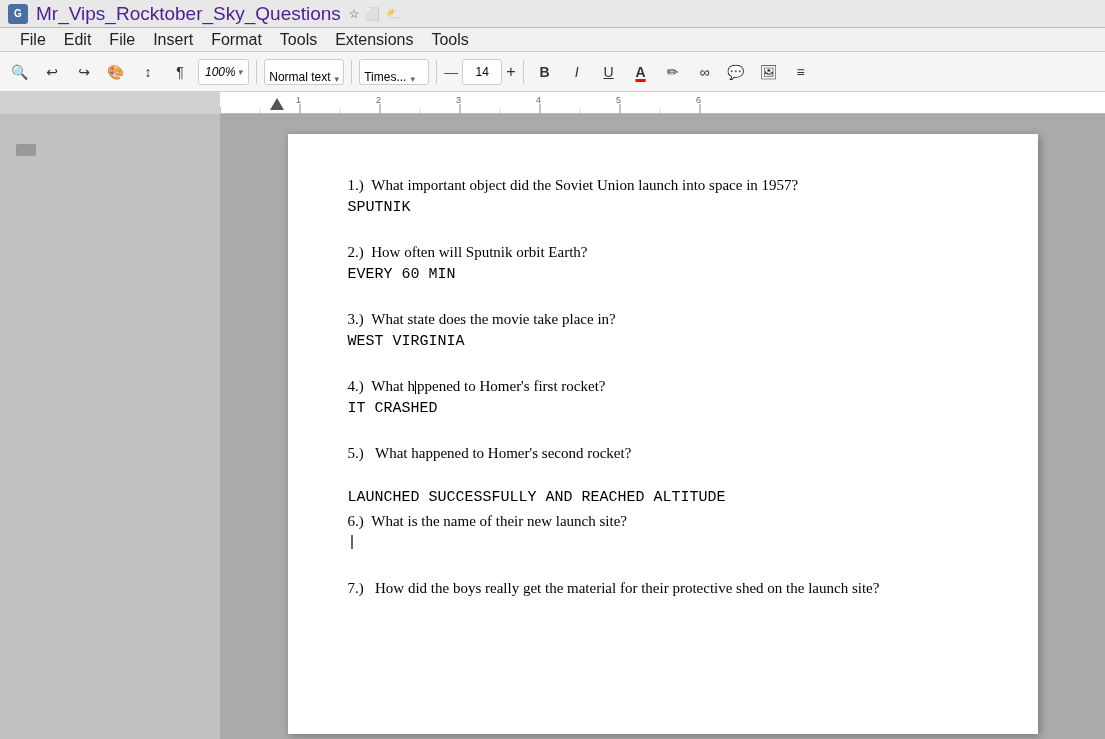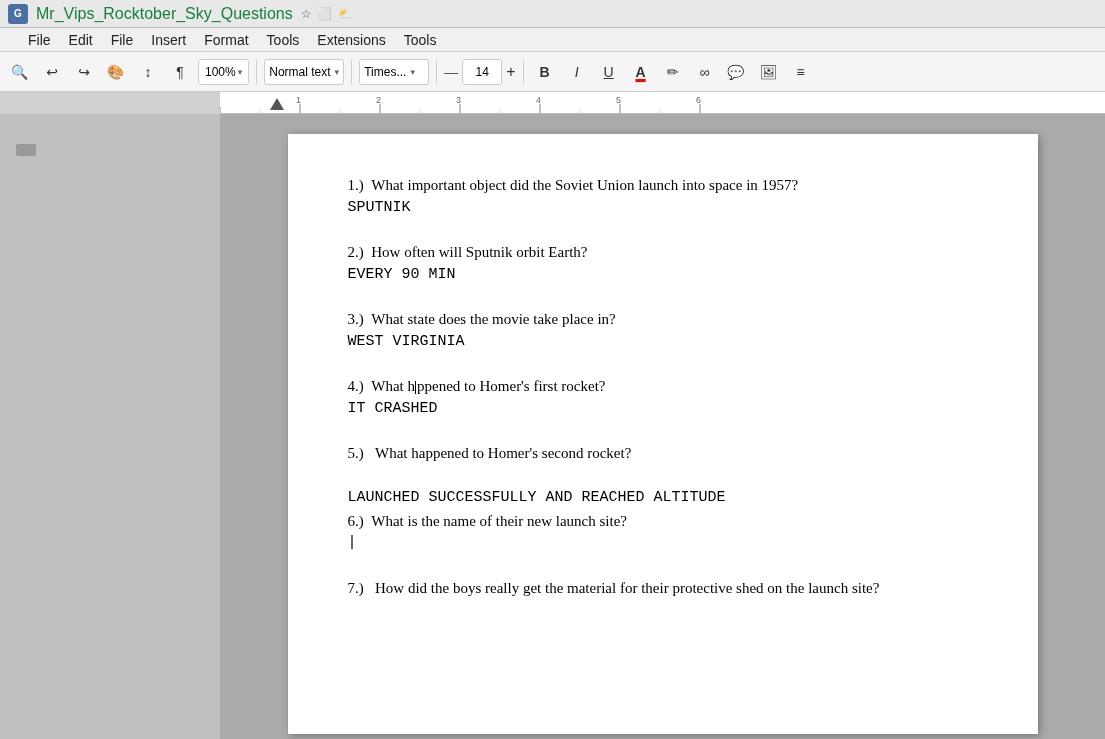--- a/index.html
+++ b/index.html
@@ -30,42 +30,42 @@
       background: #4a6fa5;
       border-radius: 3px;
       display: flex;
       align-items: center;
       justify-content: center;
       color: white;
       font-size: 10px;
       font-weight: bold;
     }
     .title-bar-text {
-      font-size: 16px;
-      color: #15803d;
+      font-size: 19px;
+      color: #4c1d95;
     }
     .title-bar-icons {
       display: flex;
       gap: 6px;
       align-items: center;
       font-size: 12px;
       color: #555;
     }
 
     
     .menu-bar {
       background: #f0f0f0;
       height: 24px;
       display: flex;
       align-items: center;
-      padding: 0 20px;
+      padding: 0 12px;
       gap: 2px;
       border-bottom: 1px solid #ccc;
       font-family: Arial, sans-serif;
-      font-size: 14px;
+      font-size: 16px;
     }
     .menu-item {
       padding: 2px 8px;
       cursor: pointer;
       border-radius: 3px;
       color: #222;
     }
 
     
     .toolbar {
@@ -100,38 +100,39 @@
     }
     .toolbar-select {
       height: 26px;
       border: 1px solid #ccc;
       border-radius: 3px;
       background: white;
       padding: 0 4px;
       font-size: 12px;
       cursor: pointer;
       display: flex;
-      align-items: center;
+      align-items: flex-end;
       gap: 4px;
       min-width: 80px;
     }
     .toolbar-select-arrow {
       font-size: 9px;
       color: #666;
     }
     .toolbar-zoom {
       display: flex;
       align-items: center;
       border: 1px solid #ccc;
       border-radius: 3px;
       background: white;
       height: 26px;
       padding: 0 6px;
       gap: 2px;
       font-size: 12px;
+      font-style: italic;
     }
     .font-size-box {
       border: 1px solid #ccc;
       border-radius: 3px;
       width: 40px;
       height: 26px;
       display: flex;
       align-items: center;
       justify-content: center;
       background: white;
@@ -326,21 +327,21 @@
   <div class="doc-area">
     <div class="doc-page">
 
       <div class="question-block">
         <span class="question-line">1.)&nbsp;&nbsp;What important object did the Soviet Union launch into space in 1957?</span>
         <span class="answer-line">SPUTNIK</span>
       </div>
 
       <div class="question-block">
         <span class="question-line">2.)&nbsp;&nbsp;How often will Sputnik orbit Earth?</span>
-        <span class="answer-line">EVERY 90 MIN</span>
+        <span class="answer-line">EVERY 60 MIN</span>
       </div>
 
       <div class="question-block">
         <span class="question-line">3.)&nbsp;&nbsp;What state does the movie take place in?</span>
         <span class="answer-line">WEST VIRGINIA</span>
       </div>
 
       <div class="question-block">
         <span class="question-line">4.)&nbsp;&nbsp;What h<span style="border-left: 1px solid black; display:inline-block; width:1px; height:0.9em; vertical-align:text-bottom; margin: 0 0.5px;"></span>ppened to Homer's first rocket?</span>
         <span class="answer-line">IT CRASHED</span>

